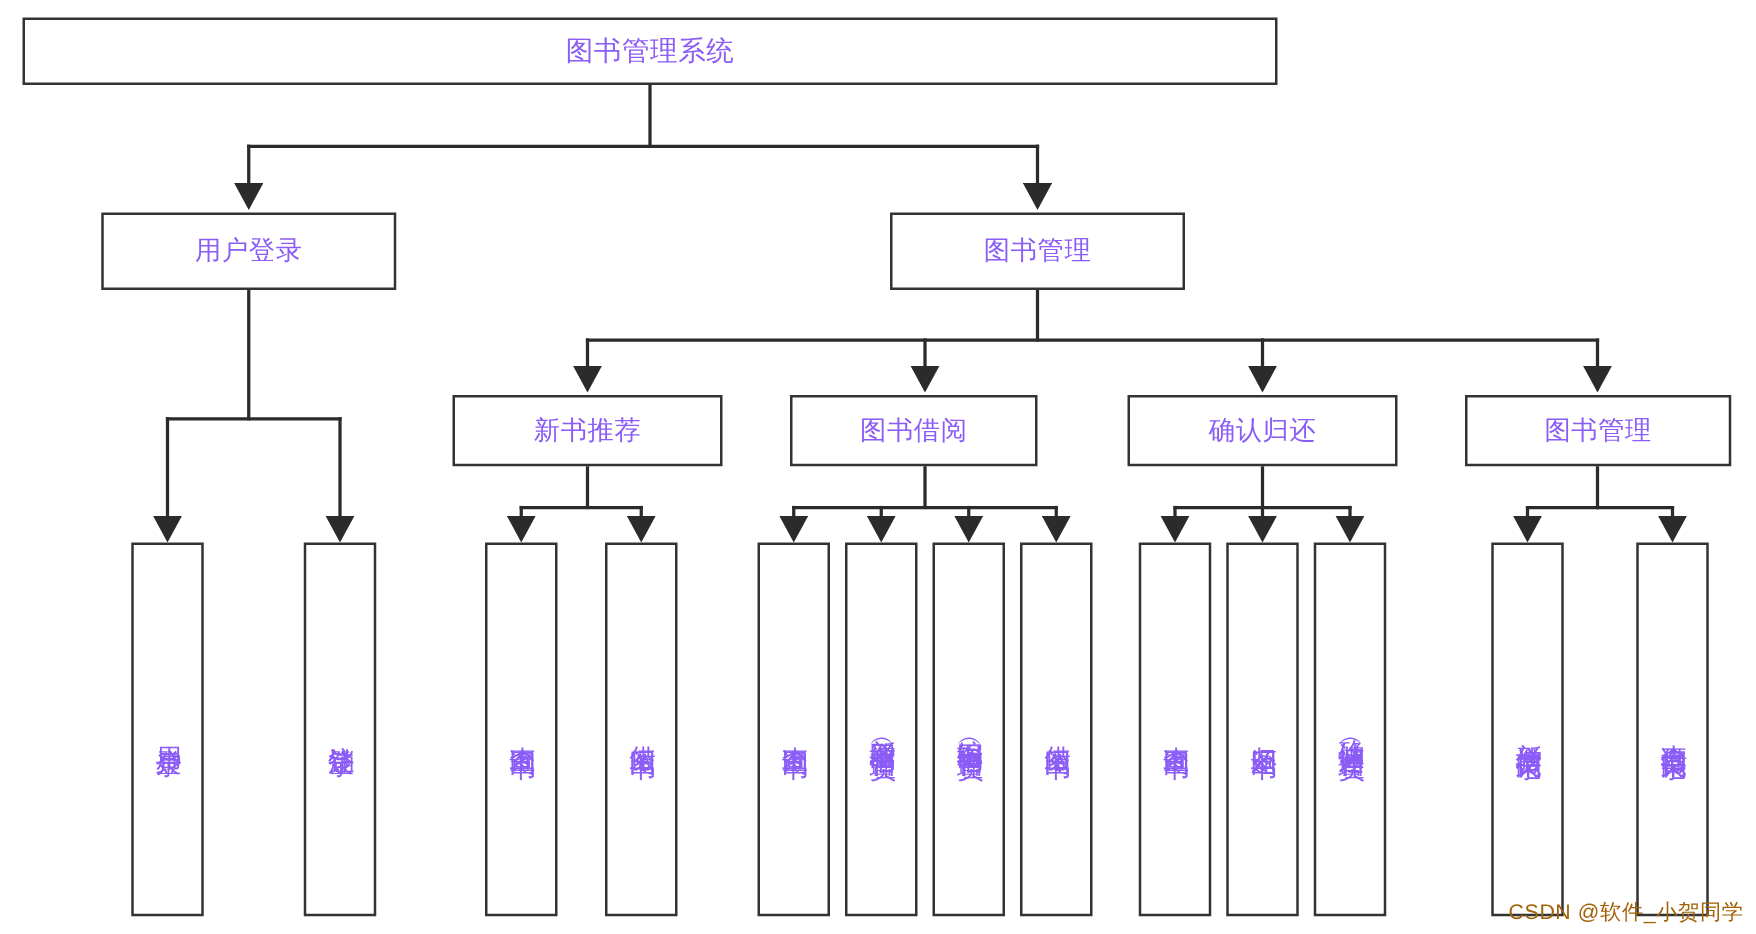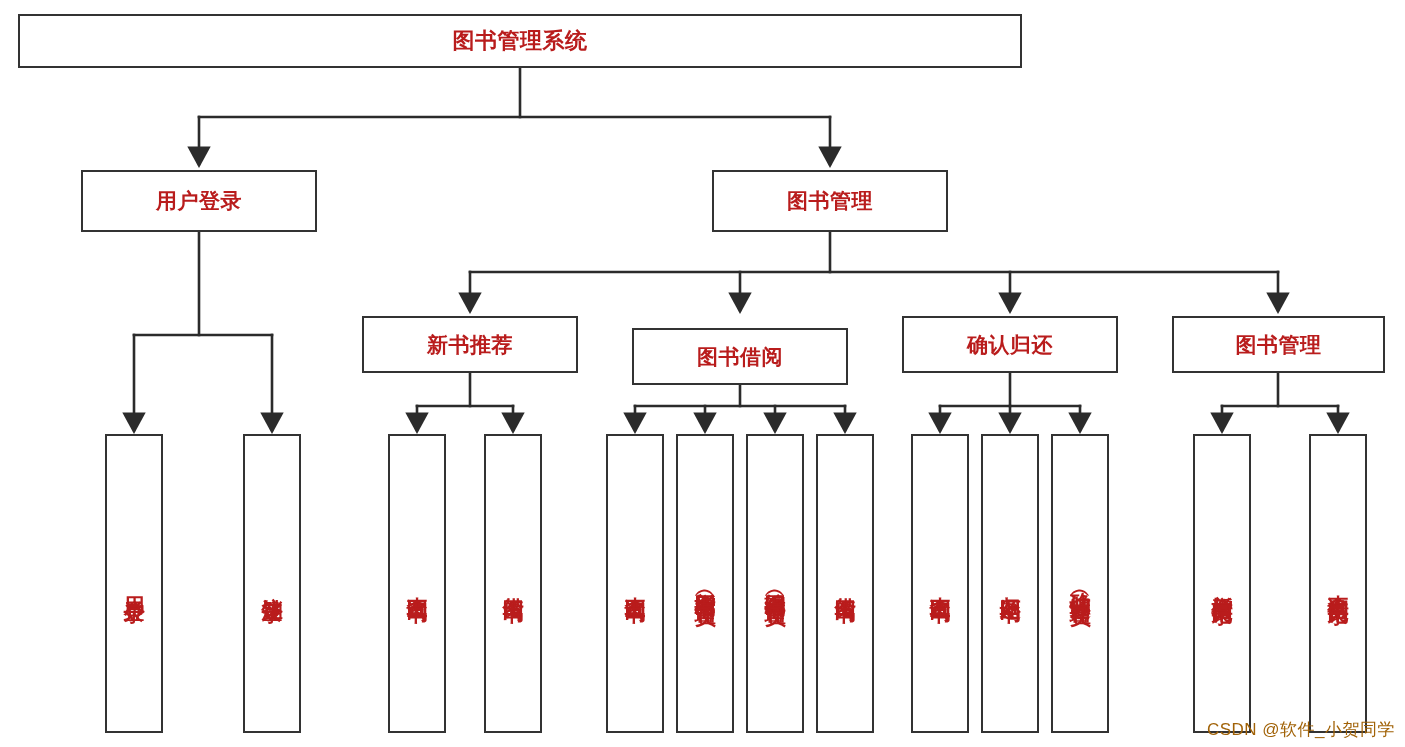--- a/index.html
+++ b/index.html
@@ -26,23 +26,22 @@
     pointer-events: none;
   }
   .node {
     position: absolute;
     box-sizing: border-box;
     border: 2px solid #333333;
     background: #ffffff;
     display: flex;
     align-items: center;
     justify-content: center;
-    color: #b91c1c;
+    color: #8b5cf6;
     z-index: 2;
-    font-weight: bold;
   }
   .node .label {
     display: block;
     text-align: center;
     line-height: 1.12;
   }
   
   .node.h .label {
     font-size: 21px;
     letter-spacing: 0.5px;
@@ -138,21 +137,21 @@
   <div class="node h" style="left:81px; top:170px; width:236px; height:62px;">
     <span class="label">用户登录</span>
   </div>
   <div class="node h" style="left:362px; top:316px; width:216px; height:57px;">
     <span class="label">新书推荐</span>
   </div>
 
   <div class="node h" style="left:712px; top:170px; width:236px; height:62px;">
     <span class="label">图书管理</span>
   </div>
-  <div class="node h" style="left:632px; top:316px; width:216px; height:57px;margin-top:12px;">
+  <div class="node h" style="left:632px; top:316px; width:198px; height:57px;">
     <span class="label">图书借阅</span>
   </div>
   <div class="node h" style="left:902px; top:316px; width:216px; height:57px;">
     <span class="label">确认归还</span>
   </div>
   <div class="node h" style="left:1172px; top:316px; width:213px; height:57px;">
     <span class="label">图书管理</span>
   </div>
 
   <div class="node v" style="left:105px; top:434px; width:58px; height:299px;">

